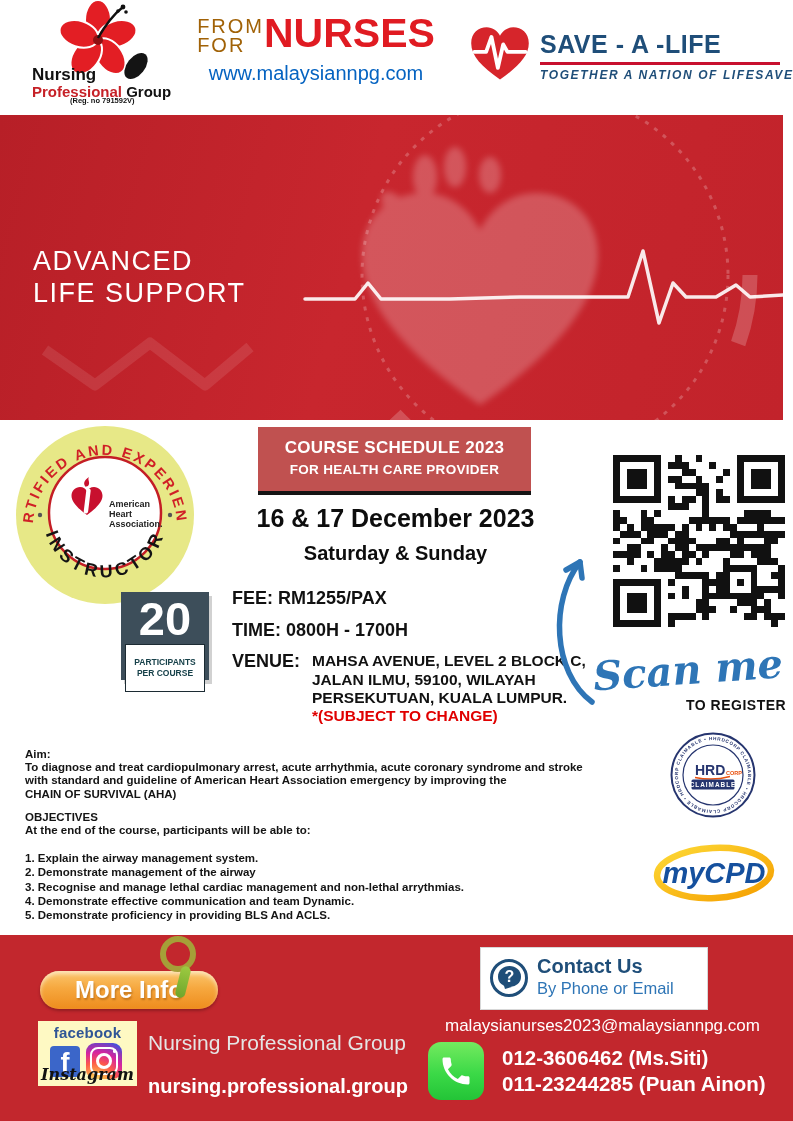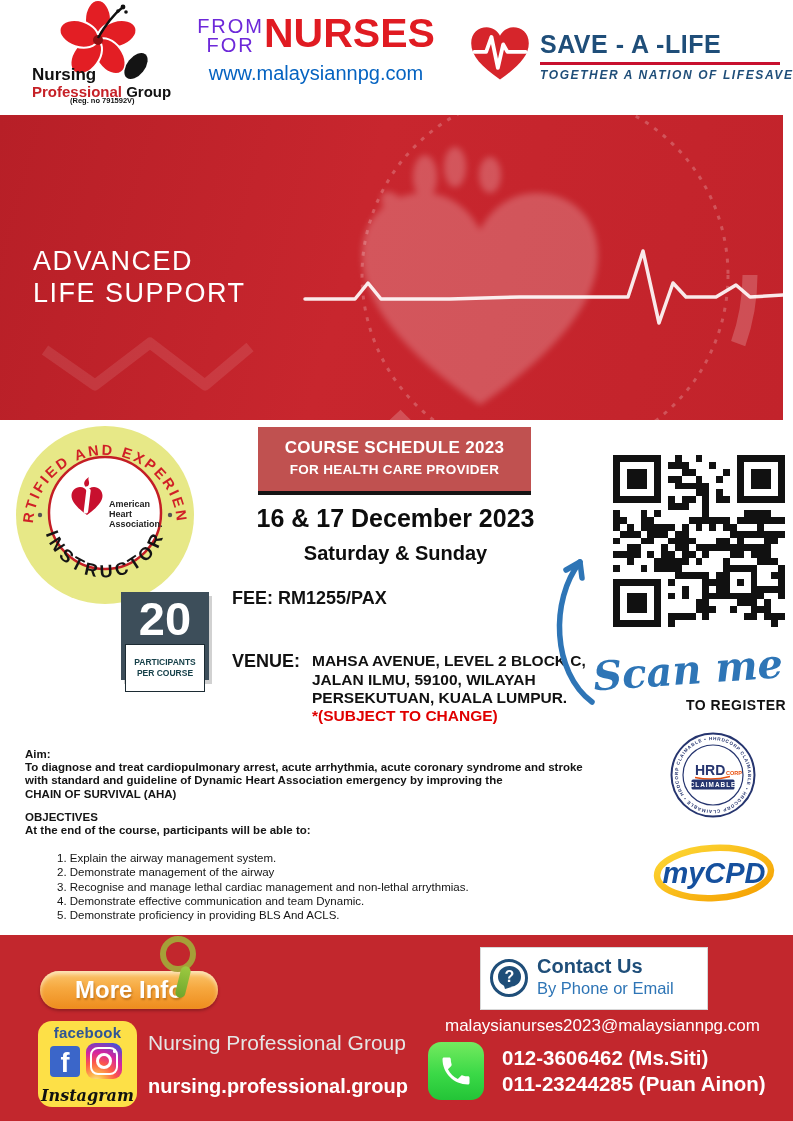--- a/index.html
+++ b/index.html
@@ -9,22 +9,22 @@
   
   .header{position:absolute;left:0;top:0;width:793px;height:115px;background:#fff;}
   .npg-flower{position:absolute;left:46px;top:0px;width:110px;height:84px;}
   .npg-name{position:absolute;left:32px;top:66px;font-size:17px;font-weight:bold;line-height:1.05;color:#111;}
   .npg-name .l2{font-size:15px;font-weight:bold;}
   .npg-name .red{color:#c62127;}
   .npg-reg{position:absolute;left:70px;top:96px;font-size:7.5px;font-weight:bold;color:#111;}
 
   .ffn{position:absolute;left:198px;top:12px;width:236px;text-align:center;}
   .ffn-row{display:flex;justify-content:center;align-items:center;}
-  .ffn-stack{display:flex;flex-direction:column;align-items:center;font-size:20px;
-             letter-spacing:2px;color:#6d28d9;line-height:.95;font-weight:500;margin-top:5px;}
+  .ffn-stack{display:flex;flex-direction:column;align-items:flex-start;font-size:20px;
+             letter-spacing:2px;color:#a16207;line-height:.95;font-weight:500;margin-top:5px;}
   .ffn-nurses{font-size:41px;font-weight:800;color:#e01b22;line-height:1;letter-spacing:0;}
   .ffn-web{font-size:20px;color:#0563c1;margin-top:7px;}
 
   .sal-heart{position:absolute;left:468px;top:24px;width:64px;height:60px;}
   .sal-text{position:absolute;left:540px;top:30px;width:240px;}
   .sal-title{font-size:25px;font-weight:800;color:#1f4e79;letter-spacing:.5px;
              border-bottom:3px solid #c8102e;padding-bottom:3px;white-space:nowrap;}
   .sal-tag{font-size:12px;font-style:italic;color:#1f4e79;letter-spacing:1.6px;margin-top:3px;font-weight:600;white-space:nowrap;}
 
   
@@ -64,39 +64,39 @@
   .qr svg{width:172px;height:172px;shape-rendering:crispEdges;}
   .scan-arrow{position:absolute;left:536px;top:540px;width:90px;height:180px;}
   .scanme{position:absolute;left:592px;top:646px;width:192px;text-align:center;
           font-family:"DejaVu Serif",serif;font-style:italic;font-weight:bold;
           font-size:40px;color:#2e75b6;transform:rotate(-4deg);}
   .toreg{position:absolute;left:686px;top:697px;font-size:14px;font-weight:800;color:#111;letter-spacing:.5px;}
 
   .aim-block{position:absolute;left:25px;top:748px;width:585px;font-size:11.5px;font-weight:700;
              color:#141414;line-height:13.2px;}
   .aim-block .gap{height:10px;}
-  .obj-list{position:absolute;left:25px;top:851px;width:585px;font-size:11.5px;font-weight:400;
-            color:#141414;line-height:14.3px;margin-left:32px;}
+  .obj-list{position:absolute;left:25px;top:851px;width:585px;font-size:11.5px;font-weight:700;
+            color:#141414;line-height:14.3px;}
 
   .hrd{position:absolute;left:670px;top:732px;width:86px;height:86px;}
   .mycpd{position:absolute;left:652px;top:842px;width:124px;height:62px;}
 
   
   .footer{position:absolute;left:0;top:935px;width:793px;height:186px;background:#c2272d;}
   .moreinfo{position:absolute;left:40px;top:36px;width:178px;height:38px;border-radius:19px;
             background:linear-gradient(#fbc76e 0%,#f6a83f 45%,#ee8c1d 100%);
             box-shadow:inset 0 3px 4px rgba(255,255,255,.55), 0 2px 3px rgba(0,0,0,.25);
             color:#fff;font-size:24px;font-weight:800;line-height:38px;text-align:center;
             text-shadow:1px 2px 2px rgba(120,60,0,.4);cursor:pointer;}
   .mag-ring{position:absolute;left:160px;top:936px;width:24px;height:24px;border:6px solid #a59f38;
             border-radius:50%;background:transparent;}
   .mag-handle{position:absolute;left:178px;top:966px;width:10px;height:32px;border-radius:5px;
             background:linear-gradient(#9dca40,#6fa52c);transform:rotate(14deg);}
 
-  .social-box{position:absolute;left:38px;top:86px;width:99px;height:86px;background:#fde047;border-radius:14px;}
+  .social-box{position:absolute;left:38px;top:86px;width:99px;height:65px;background:#fef9c3;}
   .fbword{position:absolute;left:0;top:3px;width:99px;text-align:center;font-size:15px;
           font-weight:800;color:#2f5596;letter-spacing:.2px;}
   .fbicon{position:absolute;left:12px;top:25px;width:30px;height:31px;background:#3b66c9;
           border-radius:4px;color:#fff;font-size:27px;font-weight:800;text-align:center;line-height:34px;cursor:pointer;}
   .igicon{position:absolute;left:48px;top:22px;width:36px;height:36px;border-radius:9px;cursor:pointer;
           background:radial-gradient(circle at 28% 110%,#fdf497 0%,#fdb54b 18%,#fd5949 42%,#d6249f 64%,#8a3ab9 80%,#285AEB 96%);}
   .igicon .frame{position:absolute;inset:4px;border:2.5px solid #fff;border-radius:8px;}
   .igicon .lens{position:absolute;left:50%;top:50%;width:10px;height:10px;margin:-8px;border:3px solid #fff;border-radius:50%;}
   .igicon .dot{position:absolute;right:6px;top:6px;width:3.5px;height:3.5px;background:#fff;border-radius:50%;}
   .igword{position:absolute;left:0;bottom:2px;width:99px;text-align:center;font-size:16px;color:#111;
@@ -237,20 +237,21 @@
   </div>
 
   <div class="sched-box">
     <div class="l1">COURSE SCHEDULE 2023</div>
     <div class="l2">FOR HEALTH CARE PROVIDER</div>
   </div>
   <div class="date">16 &amp; 17 December 2023</div>
   <div class="days">Saturday &amp; Sunday</div>
 
   <div class="fee-line"><span>FEE:</span> <span>RM1255/PAX</span></div>
+  <div class="time-line"><span>TIME:</span> <span>0800H - 1700H</span></div>
   <div class="venue-label">VENUE:</div>
   <div class="venue-lines">
     <div>MAHSA AVENUE, LEVEL 2 BLOCK C,</div>
     <div>JALAN ILMU, 59100, WILAYAH</div>
     <div>PERSEKUTUAN, KUALA LUMPUR.</div>
   </div>
   <div class="venue-note">*(SUBJECT TO CHANGE)</div>
 
   <div class="qr">
     <svg id="qr-svg" viewBox="0 0 25 25" fill="#111">
@@ -483,21 +484,21 @@
   <svg class="scan-arrow" viewBox="0 0 90 180">
     <path d="M56,162 C16,132 14,60 44,22" stroke="#2e75b6" stroke-width="5.5" fill="none" stroke-linecap="round"></path>
     <path d="M44,22 L30,30 M44,22 L46,38" stroke="#2e75b6" stroke-width="5.5" fill="none" stroke-linecap="round"></path>
   </svg>
   <div class="scanme">Scan me</div>
   <div class="toreg">TO REGISTER</div>
 
   <div class="aim-block">
     <div>Aim:</div>
     <div>To diagnose and treat cardiopulmonary arrest, acute arrhythmia, acute coronary syndrome and stroke</div>
-    <div>with standard and guideline of Dynamic Heart Association emergency by improving the</div>
+    <div>with standard and guideline of American Heart Association emergency by improving the</div>
     <div>CHAIN OF SURVIVAL (AHA)</div>
     <div class="gap"></div>
     <div>OBJECTIVES</div>
     <div>At the end of the course, participants will be able to:</div>
   </div>
   <div class="obj-list">
     <div>1. Explain the airway management system.</div>
     <div>2. Demonstrate management of the airway</div>
     <div>3. Recognise and manage lethal cardiac management and non-lethal arrythmias.</div>
     <div>4. Demonstrate effective communication and team Dynamic.</div>

